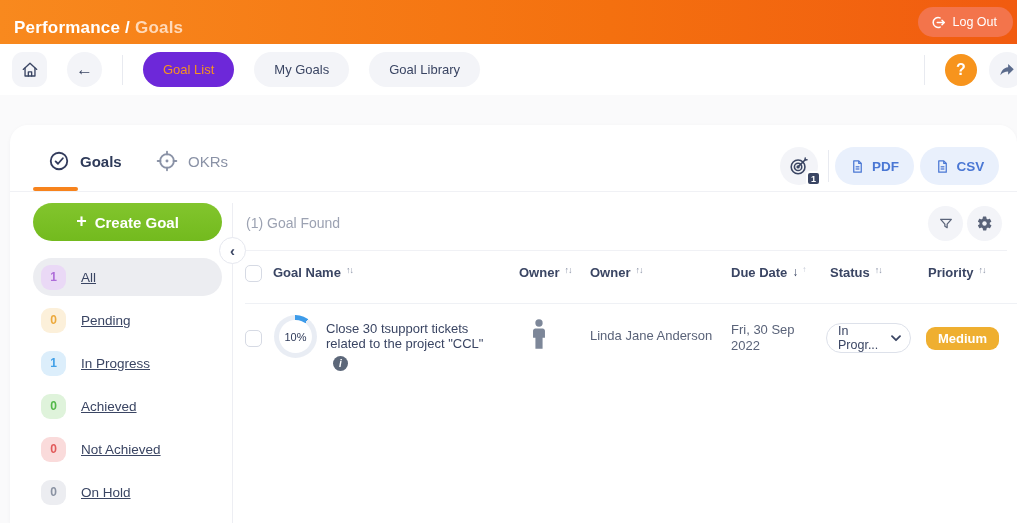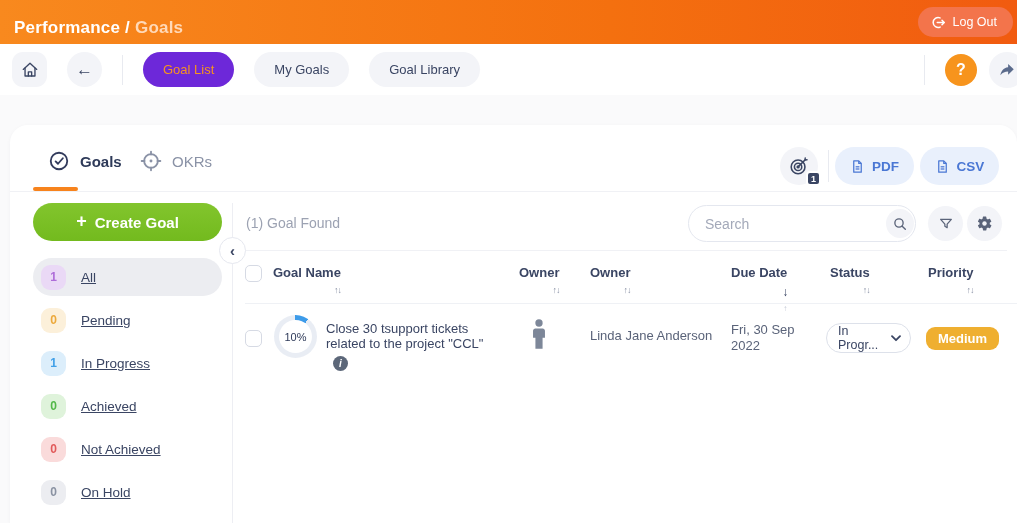--- a/index.html
+++ b/index.html
@@ -92,22 +92,22 @@
   
   .side-vdiv{position:absolute;left:222px;top:78px;bottom:0;width:1px;background:#EDEEF3;}
   .collapse-btn{position:absolute;left:209px;top:112px;width:27px;height:27px;border-radius:50%;
     background:#fff;border:1px solid #E6E8EF;cursor:pointer;color:#3A4563;font-size:15px;font-weight:bold;
     display:flex;align-items:center;justify-content:center;padding-bottom:2px;z-index:3;}
 
   
   .table-topline{position:absolute;left:235px;right:10px;top:125px;height:1px;background:#F0F1F5;}
   .hdr-border{position:absolute;left:235px;right:0;top:178px;height:1px;background:#EFF1F5;}
   .cb{position:absolute;width:17px;height:17px;border:1.5px solid #D6DAE4;border-radius:5px;background:#fff;cursor:pointer;}
-  .hdr-cell{position:absolute;top:140px;display:flex;align-items:flex-end;gap:5px;
-    font-size:13px;font-weight:bold;color:#3A4563;cursor:pointer;flex-direction:column;}
+  .hdr-cell{position:absolute;top:140px;display:flex;align-items:flex-start;gap:5px;
+    font-size:13px;font-weight:bold;color:#3A4563;cursor:pointer;}
   .sort{font-size:9px;color:#8A92A6;letter-spacing:-1px;}
   .sort-active{font-size:12px;color:#3A4563;font-weight:bold;letter-spacing:-1px;}
   .sort-faded{font-size:8px;color:#C2C7D4;}
 
   .progress-ring{position:absolute;left:264px;top:190px;width:43px;height:43px;border-radius:50%;
     background:conic-gradient(#3D9BE9 0deg 36deg,#E9EDF4 36deg 360deg);
     display:flex;align-items:center;justify-content:center;}
   .progress-inner{width:33px;height:33px;border-radius:50%;background:#fff;
     display:flex;align-items:center;justify-content:center;font-size:11px;font-weight:normal;color:#2E3A59;}
   .goal-name{position:absolute;left:316px;top:196px;width:170px;font-size:13px;color:#3A4563;line-height:1.18;}
@@ -182,21 +182,21 @@
 
     <button class="card-tab" style="left:32px;">
       <span style="display:flex;">
         <svg width="22" height="22" viewBox="0 0 24 24" fill="none" stroke="#323B5C" stroke-width="2" stroke-linecap="round" stroke-linejoin="round">
           <circle cx="12" cy="12" r="9"></circle>
             <path d="M8.3 12.4l2.6 2.6L16.2 9"></path>
         </svg>
       </span>
       <span class="lbl">Goals</span>
     </button>
-    <button class="card-tab inactive" style="left:124px;">
+    <button class="card-tab inactive" style="left:140px;">
       <span style="display:flex;">
         <svg width="22" height="22" viewBox="0 0 24 24" fill="none" stroke="#8A92A6" stroke-width="2" stroke-linecap="round">
           <circle cx="12" cy="12" r="7.5"></circle>
             <line x1="12" y1="1.8" x2="12" y2="5"></line>
             <line x1="12" y1="19" x2="12" y2="22.2"></line>
           <line x1="1.8" y1="12" x2="5" y2="12"></line>
             <line x1="19" y1="12" x2="22.2" y2="12"></line>
             <circle cx="12" cy="12" r="1.6" fill="#8A92A6" stroke="none"></circle>
         </svg>
       </span>
@@ -239,31 +239,20 @@
         </svg>
       </span>
       <span>CSV</span>
     </button>
 
     <button class="create-goal">
       <span class="plus">+</span>
       <span>Create Goal</span>
     </button>
     <div class="goal-found">(1) Goal Found</div>
-    <div class="search-wrap">
-      <input type="text" placeholder="Search" style="">
-      <button class="search-circle">
-        <span style="display:flex;">
-          <svg width="16" height="16" viewBox="0 0 24 24" fill="none" stroke="#5A6379" stroke-width="2" stroke-linecap="round">
-            <circle cx="10.5" cy="10.5" r="6.2"></circle>
-              <line x1="15.3" y1="15.3" x2="20" y2="20"></line>
-          </svg>
-        </span>
-      </button>
-    </div>
     <button class="round-tool filter-btn">
       <span style="display:flex;">
         <svg width="16" height="16" viewBox="0 0 24 24" fill="none" stroke="#5A6379" stroke-width="1.9" stroke-linejoin="round">
           <path d="M4 5h16l-6.3 7.2v5.3l-3.4-2.1v-3.2z"></path>
         </svg>
       </span>
     </button>
     <button class="round-tool gear-btn">
       <span style="display:flex;">
         <svg width="17" height="17" viewBox="0 0 24 24">

